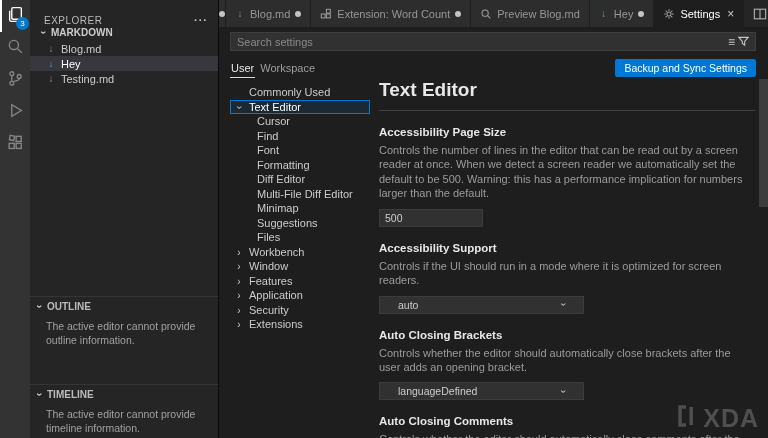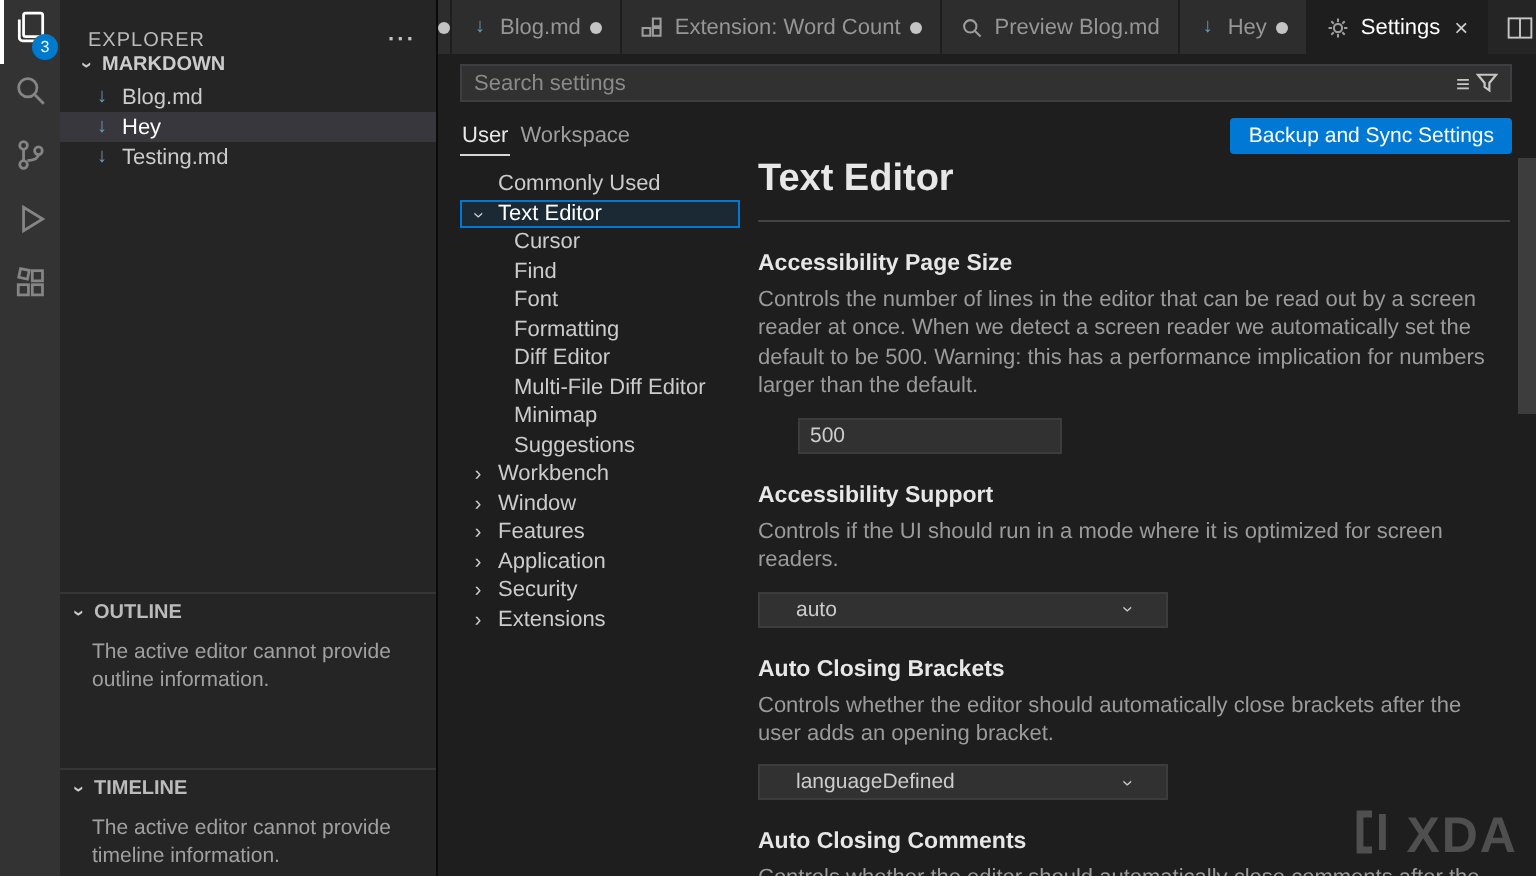--- a/index.html
+++ b/index.html
@@ -63,21 +63,21 @@
   .toc-row .twisty { position:absolute; left:3px; top:1px; }
   .toc-row.lvl1 { padding-left:26px; }
   .toc-row.selected { border-color:#0078d4; background:rgba(0,120,212,0.12); color:#ffffff; }
 
   
   .content { position:absolute; top:52px; left:160px; right:13px; }
   .page-title { font-size:19px; font-weight:700; color:#e7e7e7; padding-bottom:9px; border-bottom:1px solid #424242; }
   .setting { margin-top:15px; }
   .setting-title { font-size:11.5px; font-weight:bold; color:#e7e7e7; margin-bottom:5px; }
   .setting-desc { font-size:11px; color:#9b9b9b; line-height:1.3; margin-bottom:8px; max-width:390px; }
-  .text-input { width:132px; height:18px; background:#313131; border:1px solid #3c3c3c; color:#cccccc; font-size:10.5px; padding:0 5px; font-family:"Liberation Sans", sans-serif;margin-left:20px; }
+  .text-input { width:104px; height:18px; background:#313131; border:1px solid #3c3c3c; color:#cccccc; font-size:10.5px; padding:0 5px; font-family:"Liberation Sans", sans-serif; }
   .select { width:205px; height:18px; background:#313131; border:1px solid #3c3c3c; color:#cccccc; font-size:10.5px; display:flex; align-items:center; justify-content:space-between; padding:0 18px; cursor:pointer; }
   .select .chev { transform:rotate(90deg); font-size:10px; color:#cccccc; }
 
   .scrollbar-thumb { position:absolute; top:52px; right:0; width:9px; height:128px; background:rgba(121,121,121,0.35); cursor:pointer; }
 
   
   .watermark { position:absolute; right:9px; bottom:5px; display:flex; gap:5px; color:#4f4f4f; z-index:6; }
   .watermark .wm-text { font-size:25px; font-weight:bold; letter-spacing:1px; }
   .watermark svg { display:block; }
 </style>
@@ -271,20 +271,23 @@
             <span>Diff Editor</span>
           </div>
         <div class="toc-row lvl1">
             <span>Multi-File Diff Editor</span>
           </div>
         <div class="toc-row lvl1">
             <span>Minimap</span>
           </div>
         <div class="toc-row lvl1">
             <span>Suggestions</span>
+          </div>
+        <div class="toc-row lvl1">
+            <span>Files</span>
           </div>
         <div class="toc-row">
           <span class="twisty collapsed">›</span>
           <span>Workbench</span>
         </div>
         <div class="toc-row">
           <span class="twisty collapsed">›</span>
           <span>Window</span>
         </div>
         <div class="toc-row">

